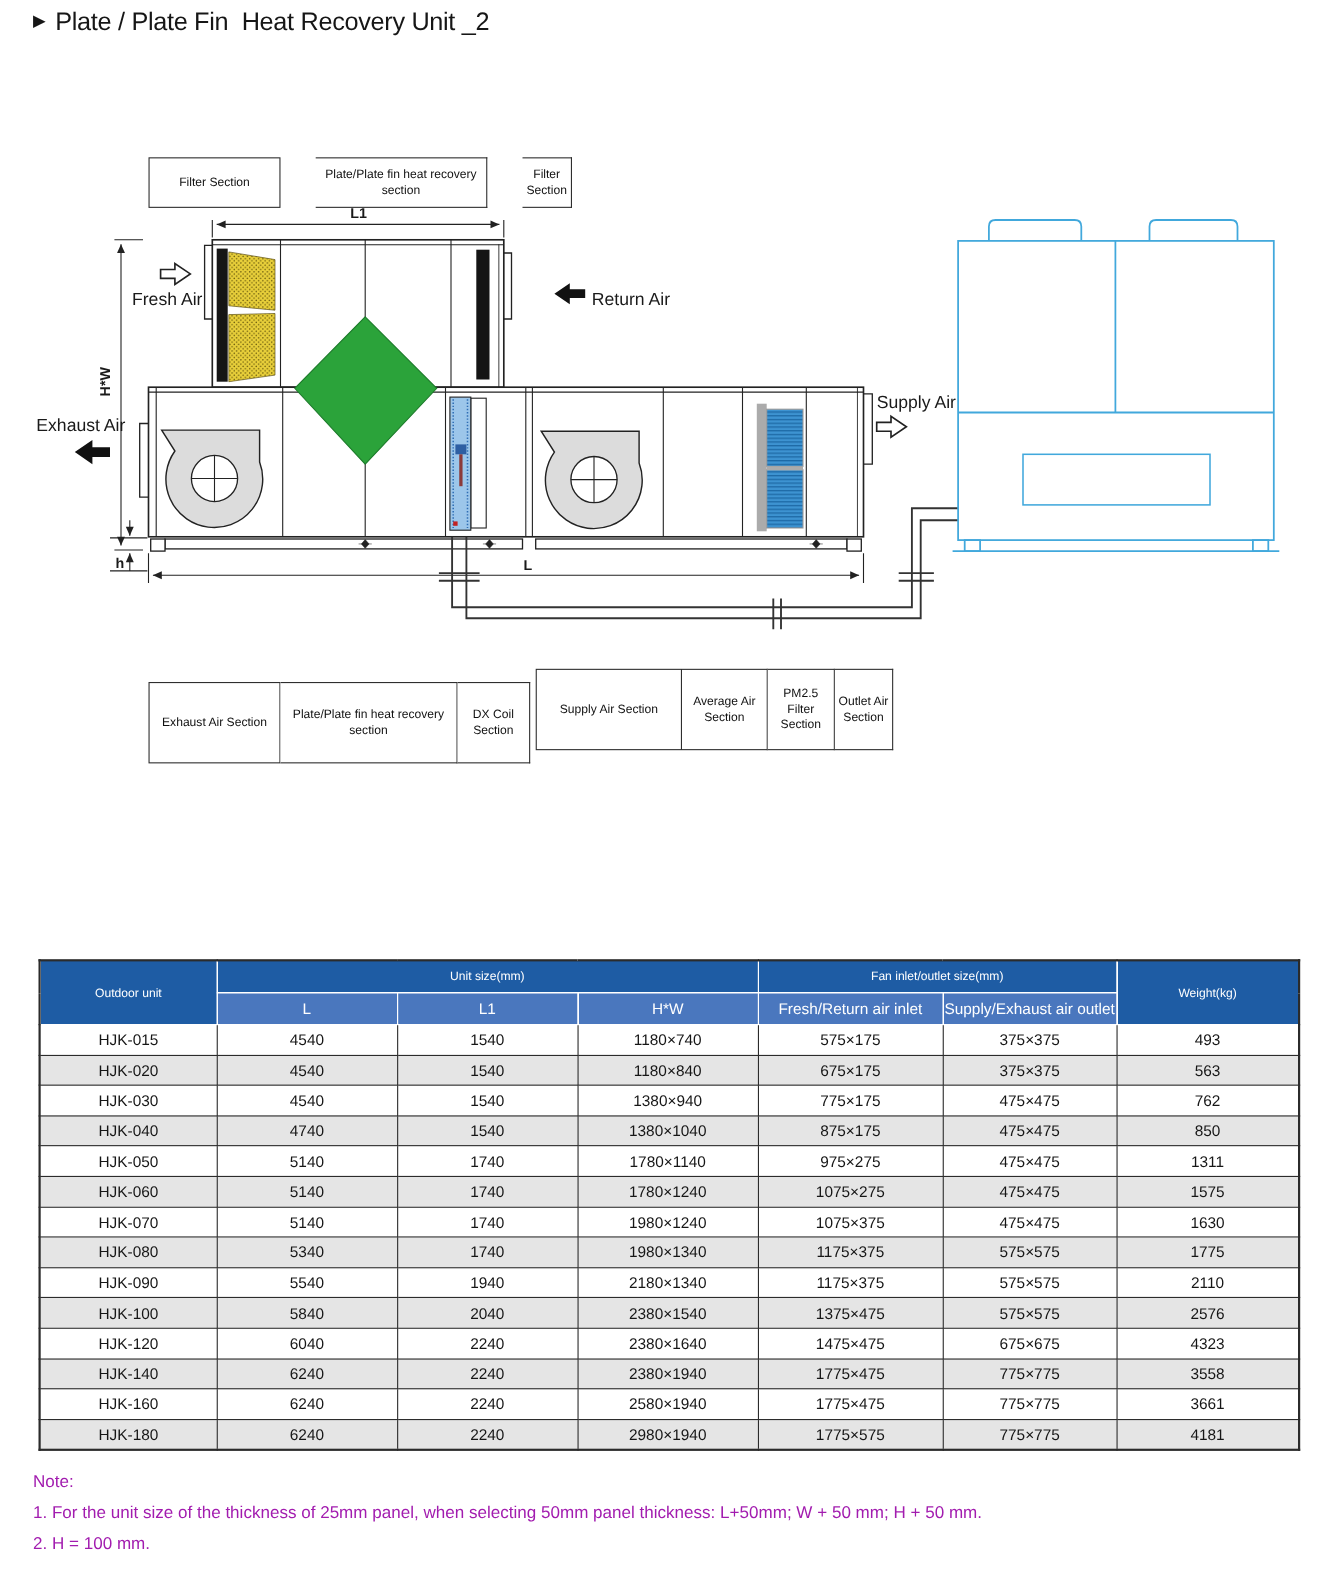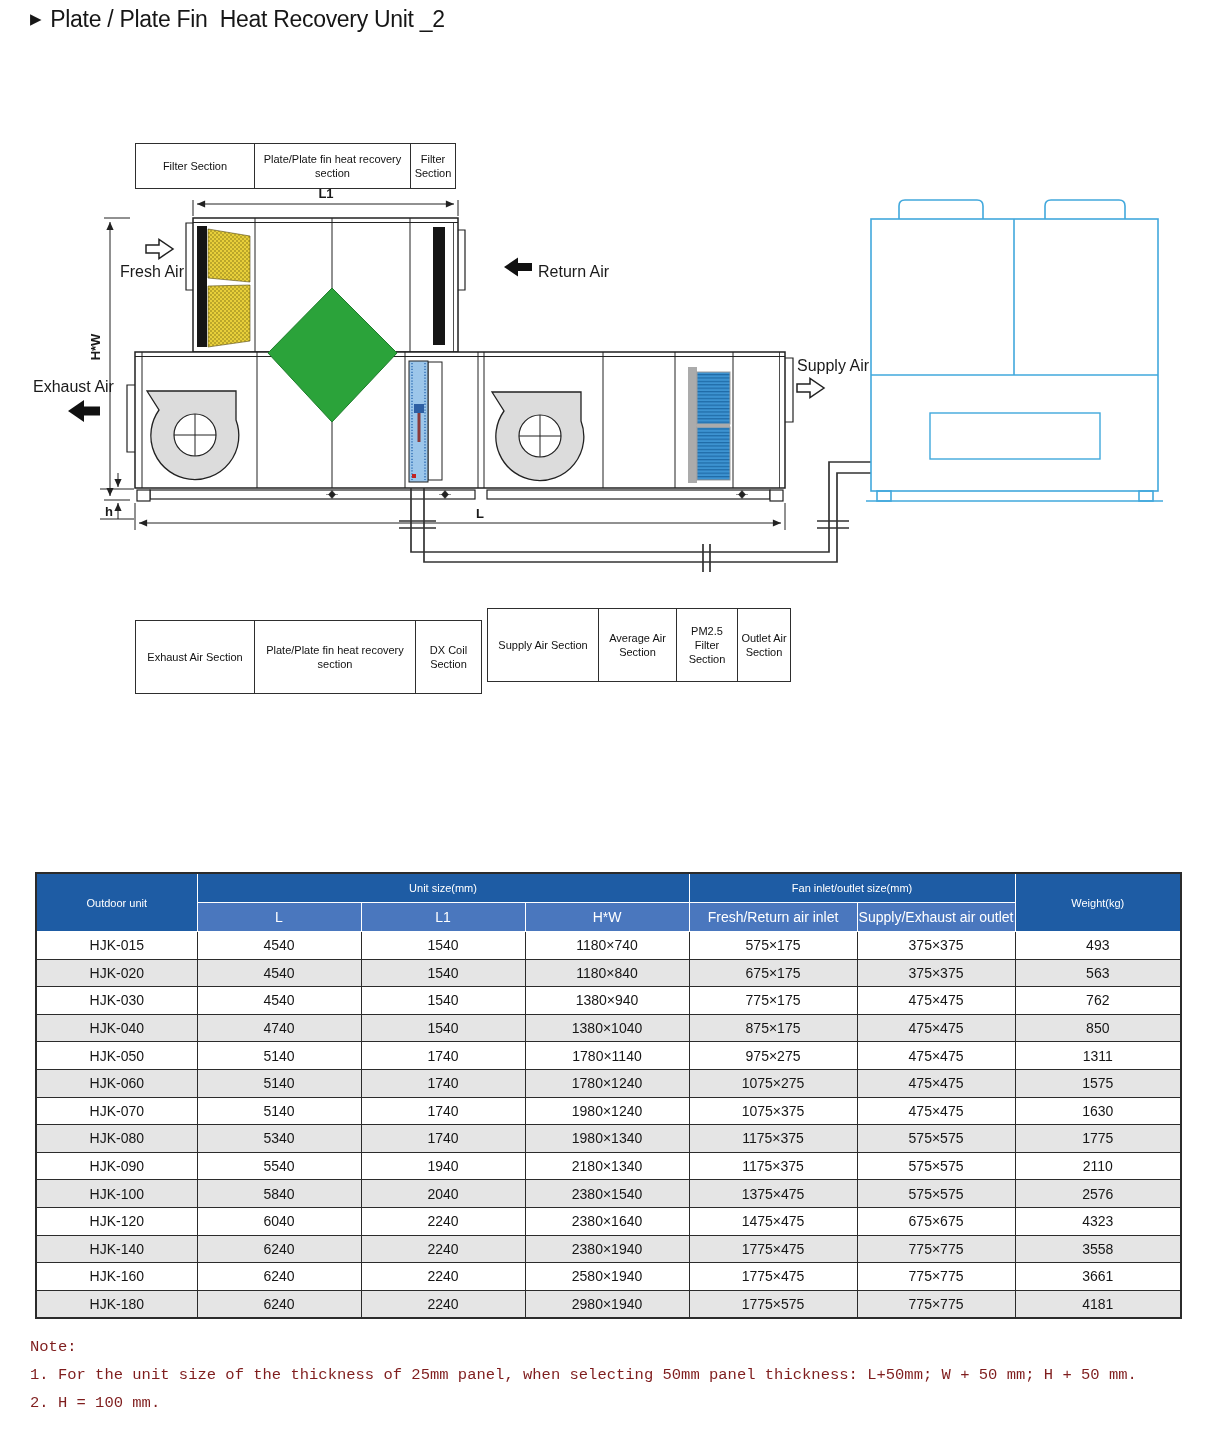--- a/index.html
+++ b/index.html
@@ -21,21 +21,21 @@
 
   table.spec{position:absolute;left:35px;top:872px;width:1145px;border-collapse:collapse;table-layout:fixed;
     font-size:14px;text-align:center;border:2px solid #2b2b2b;}
   table.spec th{font-weight:normal;color:#fff;border:1px solid #fff;padding:0;white-space:nowrap;overflow:hidden;}
   table.spec thead tr.h1 th{background:#1E5CA4;height:28px;font-size:11px;}
   table.spec thead tr.h2 th{background:#4A77BE;height:28px;font-size:14px;}
   table.spec td{border:1px solid #2b2b2b;height:26.6px;padding:0 2px;color:#161616;background:#fff;}
   table.spec tbody tr:first-child td{border-top:1.5px solid #2b2b2b;}
   table.spec tr.alt td{background:#e5e5e5;}
 
-  .notes{position:absolute;left:30px;top:1334px;font-size:15.5px;line-height:1.8;color:#7f1d1d;font-family:Liberation Mono, monospace;}
+  .notes{position:absolute;left:30px;top:1334px;font-size:15.5px;line-height:1.8;color:#a21caf;}
 </style>
 </head>
 <body>
 
 <div class="page">
 
   <div class="title"><span class="marker">▶</span><span>Plate / Plate Fin  Heat Recovery Unit _2</span></div>
 
   <svg class="diagram" width="1214" height="700" viewBox="0 0 1214 700">
     <defs>
@@ -184,33 +184,33 @@
     <path d="M504,267 l14,-9.5 v5.5 h14 v8 h-14 v5.5 Z" fill="#111"></path>
     <path d="M68,411 l16,-11 v6.5 h16 v9 h-16 v6.5 Z" fill="#111"></path>
     <path d="M797,384 h13 v-5.5 l14,9.5 -14,9.5 v-5.5 h-13 Z" fill="#fff" stroke="#222" stroke-width="1.5"></path>
 
     <text class="flowlabel" x="152" y="277" text-anchor="middle">Fresh Air</text>
     <text class="flowlabel" x="538" y="277">Return Air</text>
     <text class="flowlabel" x="33" y="392">Exhaust Air</text>
     <text class="flowlabel" x="797" y="371">Supply Air</text>
   </svg>
 
-  <div class="label-table" style="left:135px;top:143px;height:46px;">
+  <div class="label-table" style="left:135px;top:143px;height:46px;gap:32px;">
     <div class="cell" style="width:120px;">Filter Section</div>
     <div class="cell" style="width:156px;">Plate/Plate fin  heat recovery section</div>
     <div class="cell" style="width:45px;">Filter Section</div>
   </div>
 
   <div class="label-table" style="left:135px;top:620px;height:74px;">
     <div class="cell" style="width:120px;">Exhaust Air Section</div>
     <div class="cell" style="width:161px;">Plate/Plate fin  heat recovery section</div>
     <div class="cell" style="width:66px;">DX Coil Section</div>
   </div>
   <div class="label-table" style="left:487px;top:608px;height:74px;">
-    <div class="cell" style="width:112px;">Supply Air Section</div>
+    <div class="cell" style="width:133px;">Supply Air Section</div>
     <div class="cell" style="width:78px;">Average Air Section</div>
     <div class="cell" style="width:61px;">PM2.5 Filter Section</div>
     <div class="cell" style="width:53px;">Outlet Air Section</div>
   </div>
 
   <table class="spec">
     <colgroup>
       <col style="width:161px">
         <col style="width:164px">
         <col style="width:164px">

